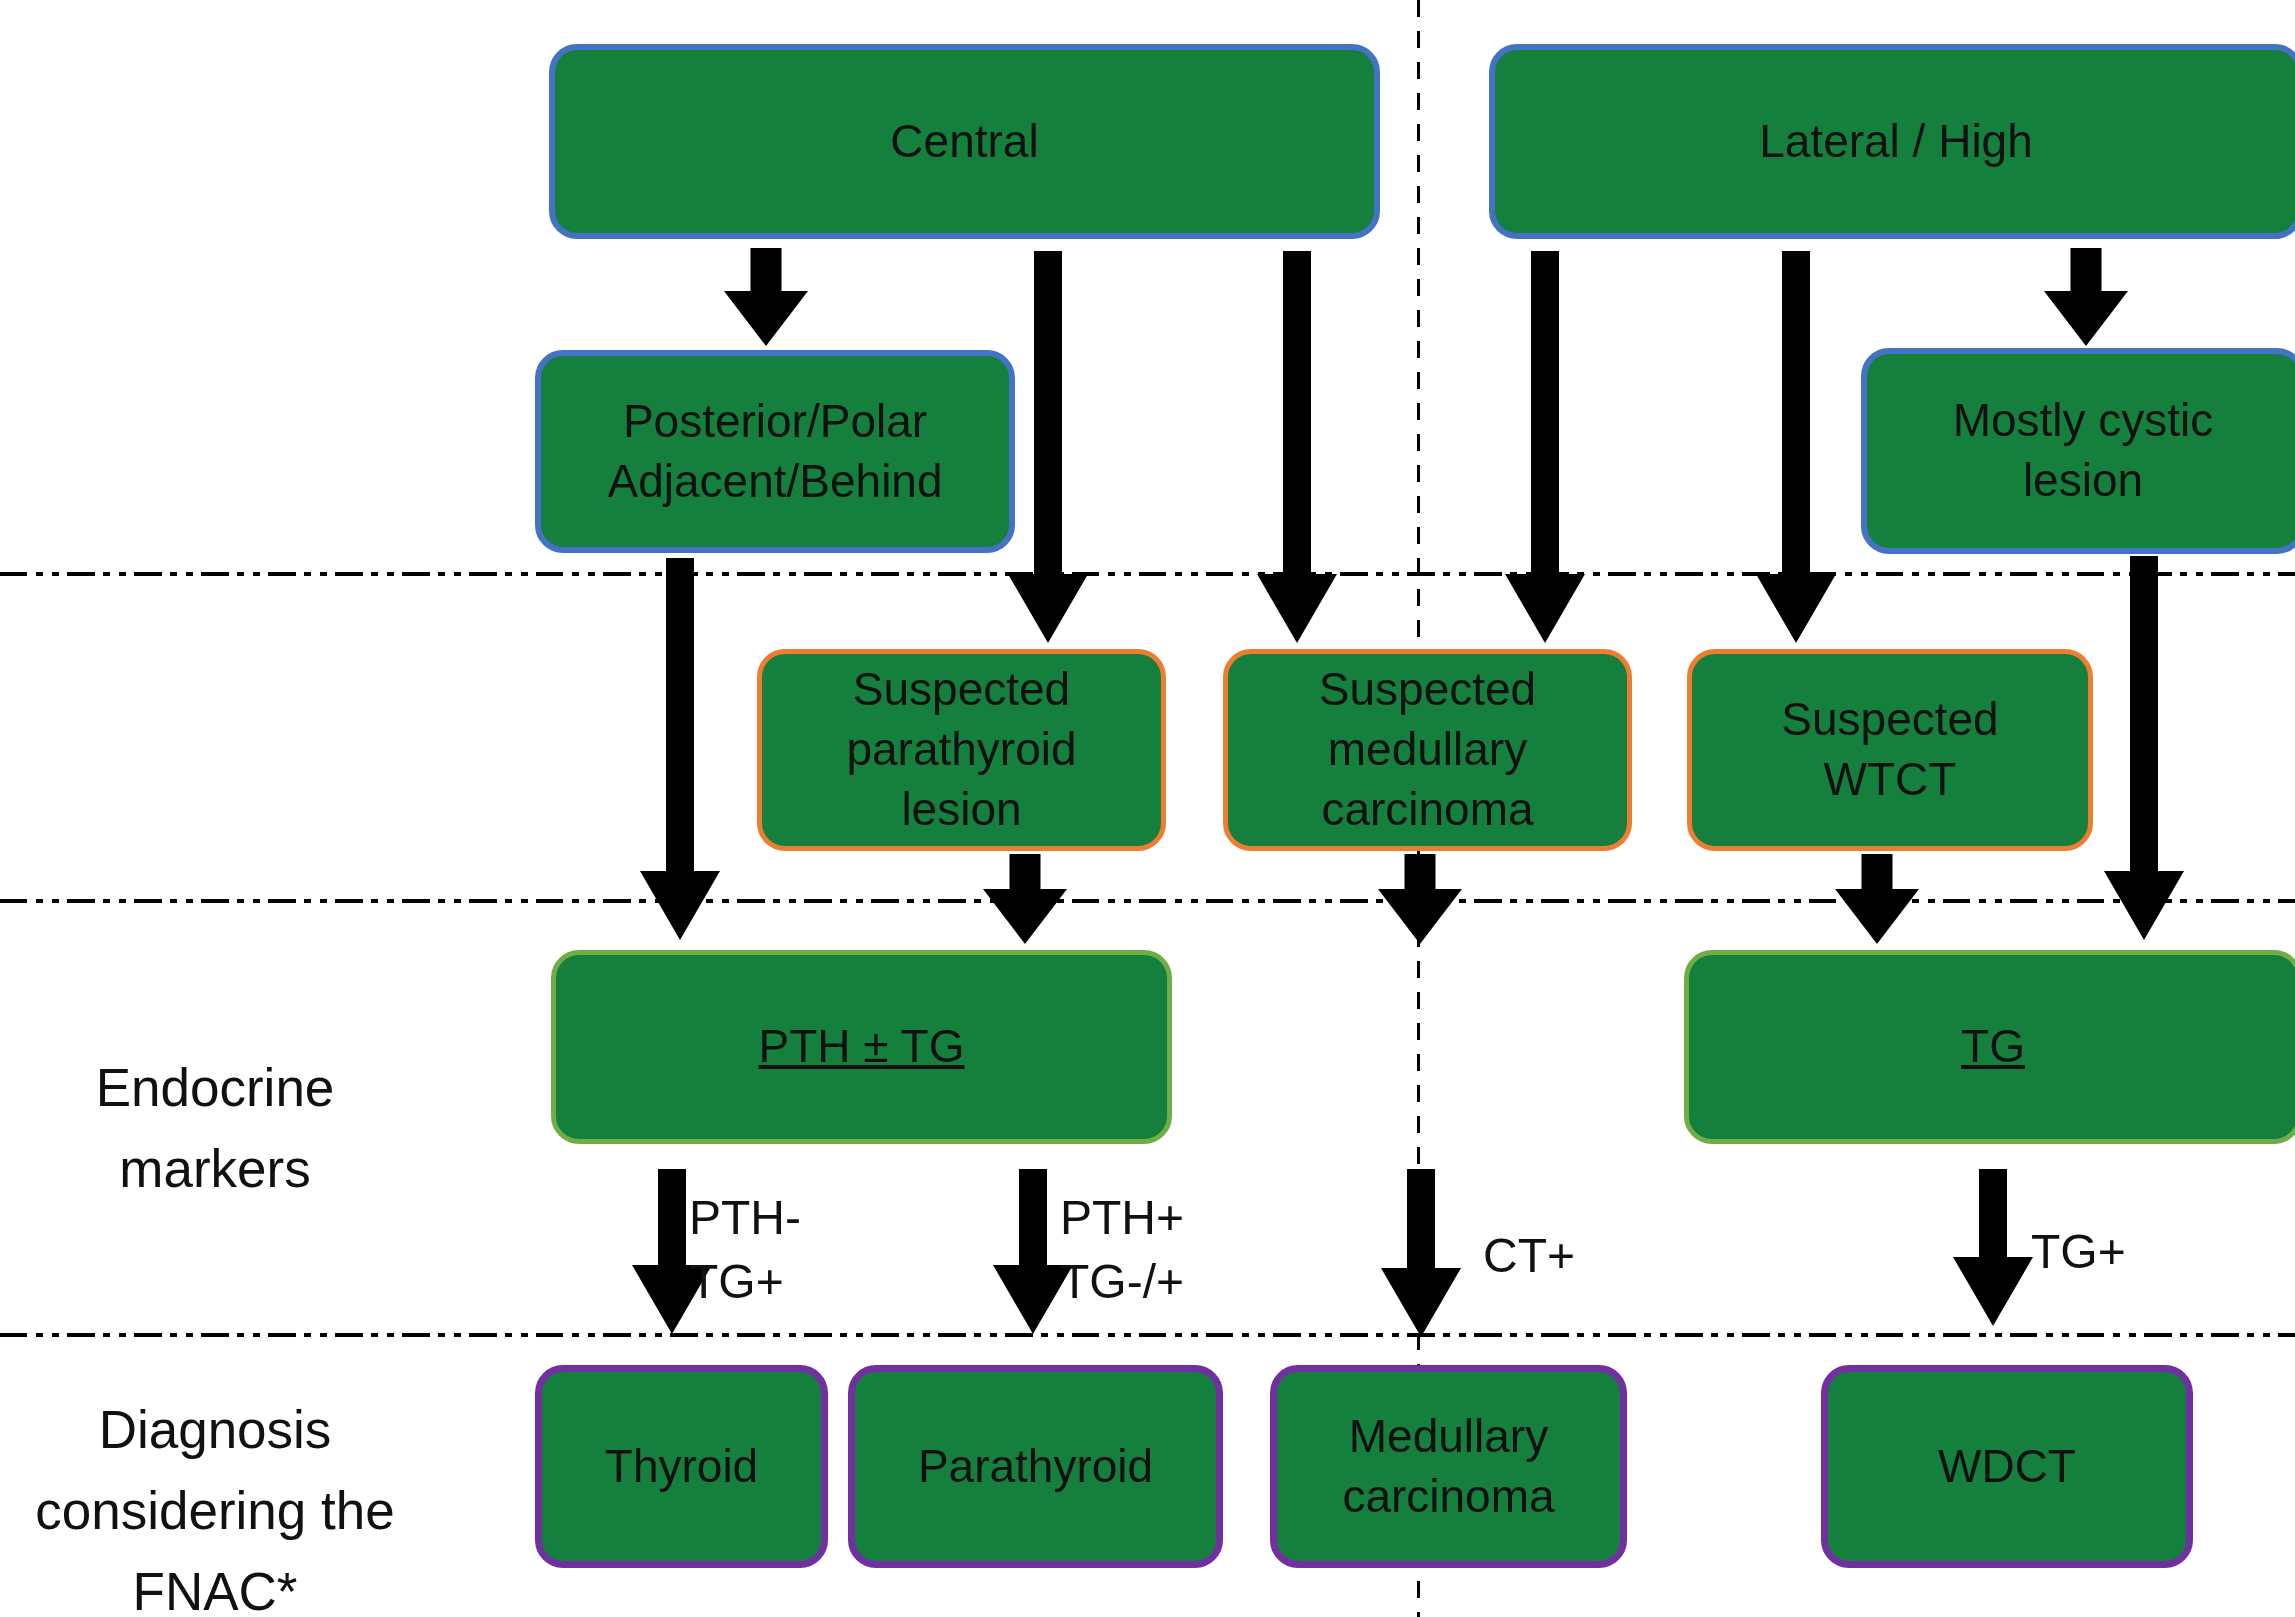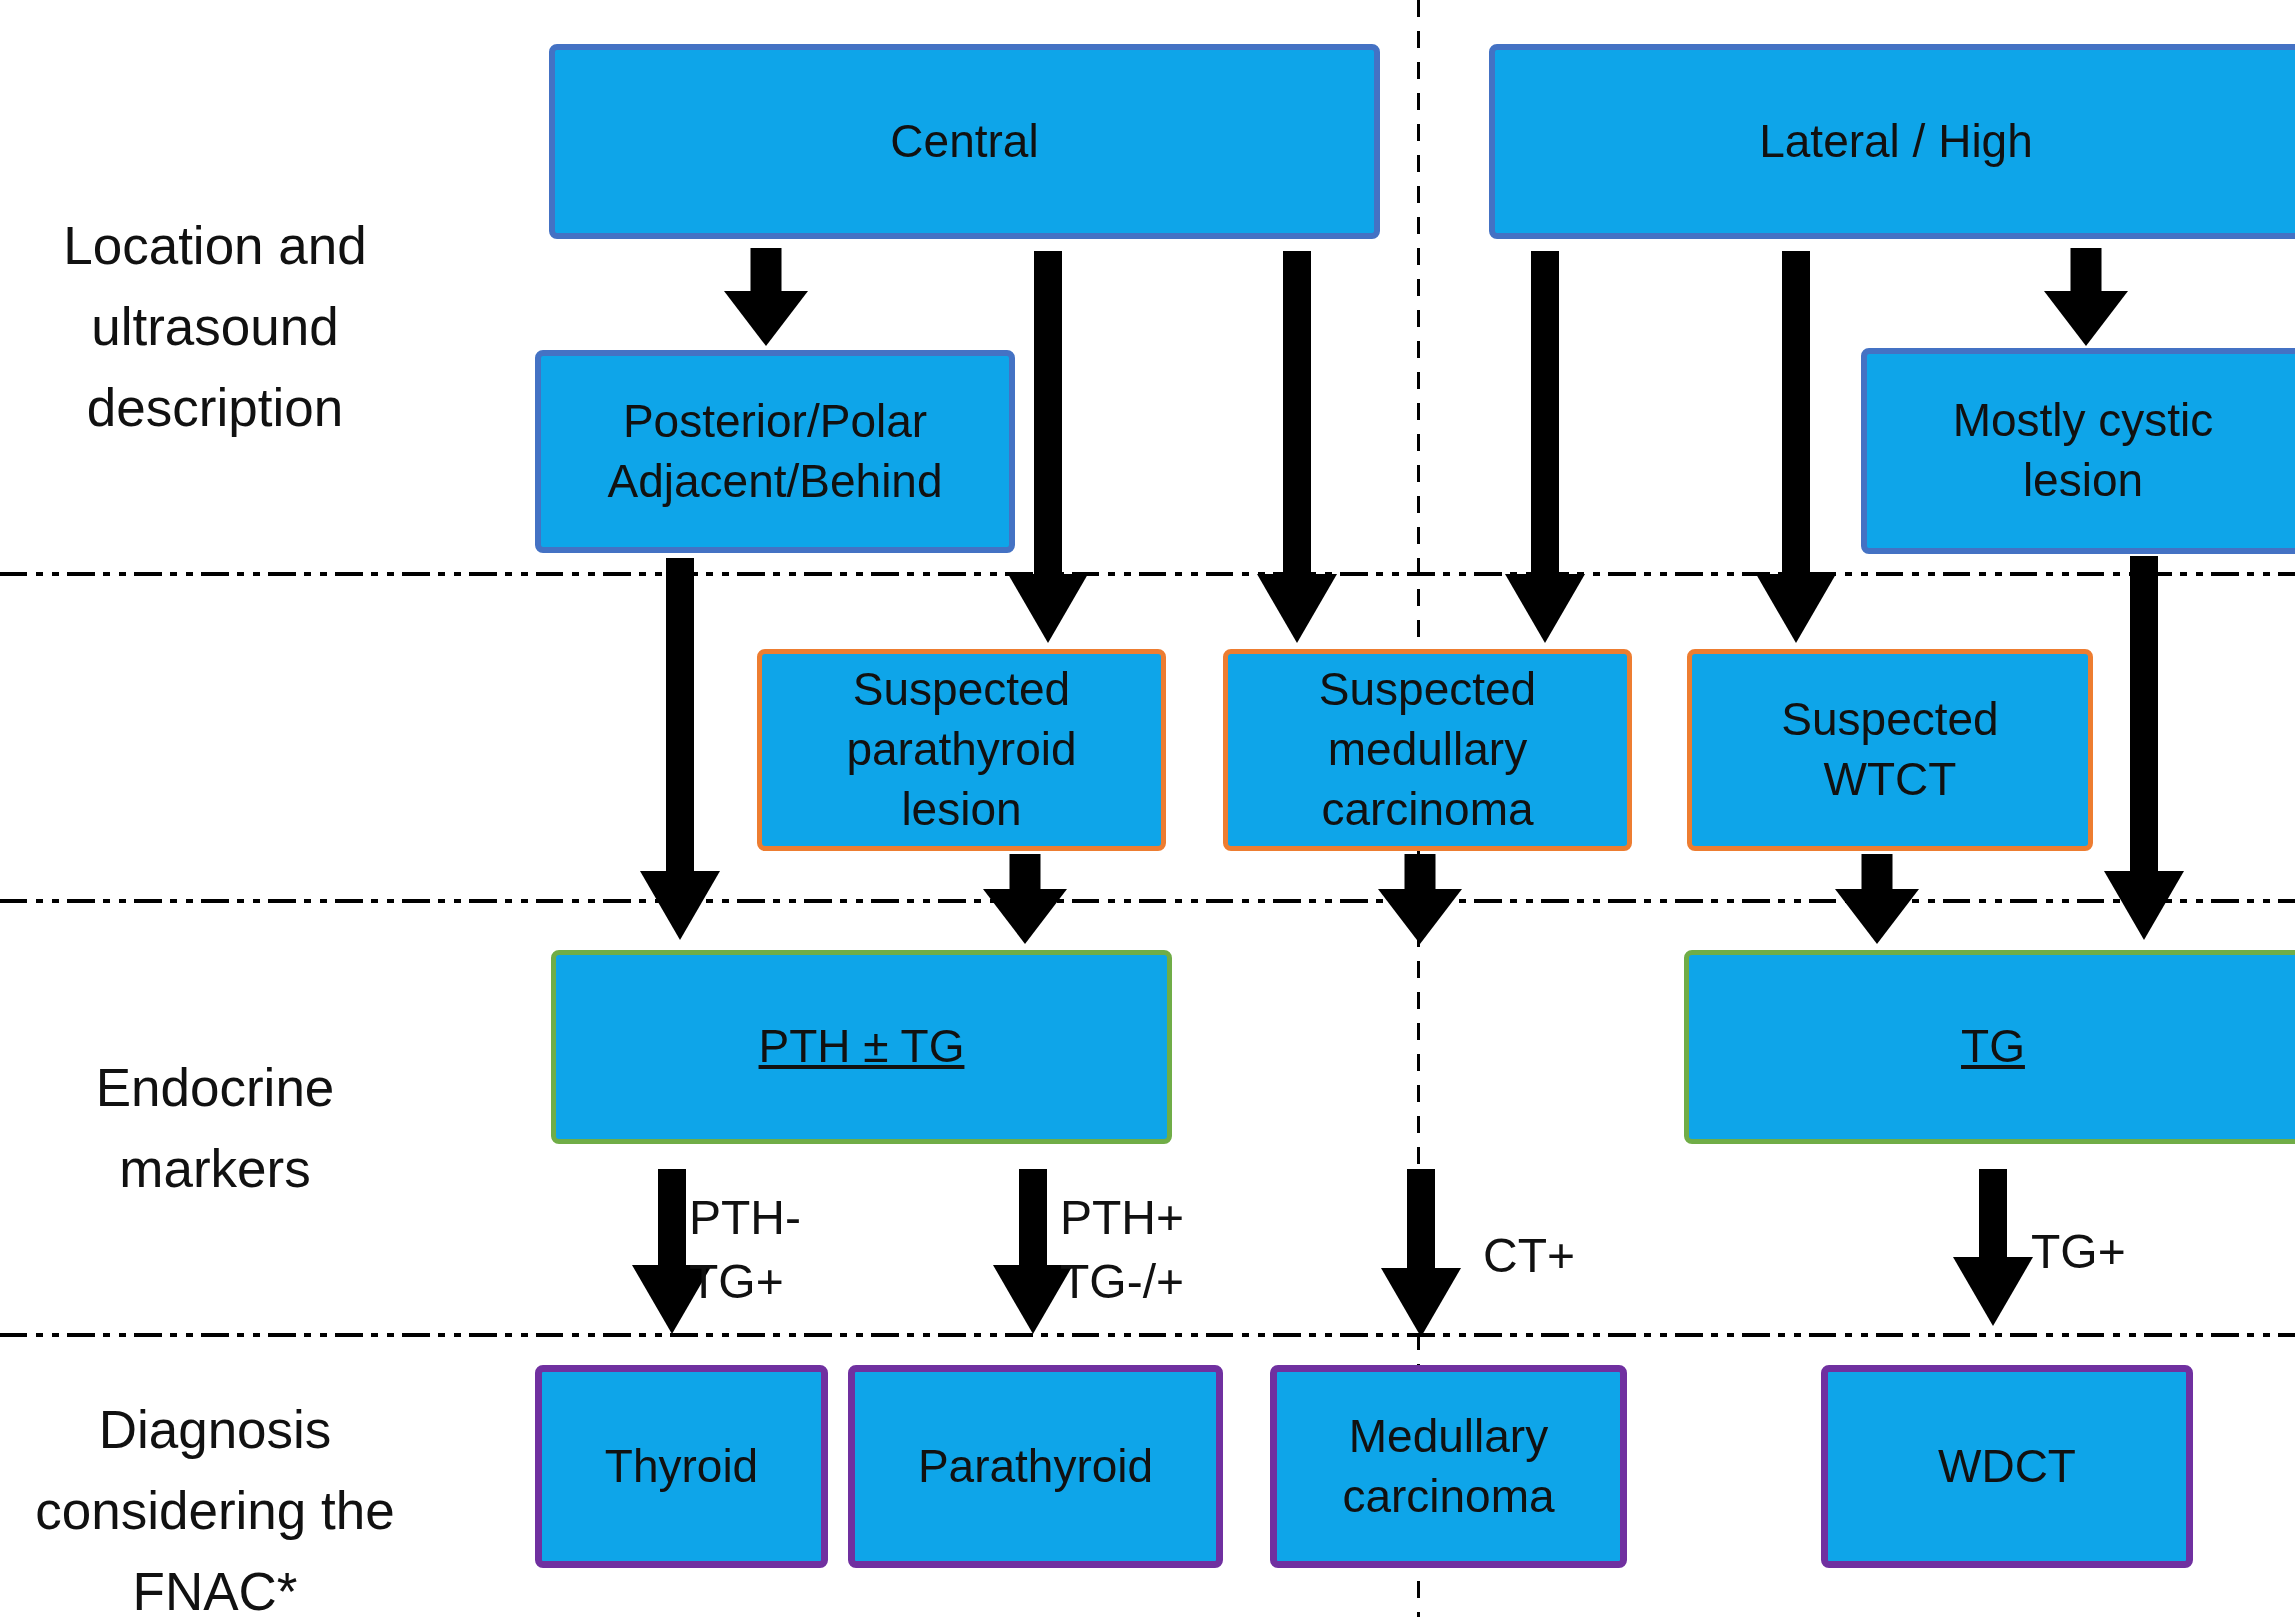--- a/index.html
+++ b/index.html
@@ -2,21 +2,21 @@
 <html style="font-size:13.8px"><head>
 <meta charset="utf-8">
 <style>
   html,body{margin:0;padding:0;background:#ffffff;}
   #canvas{
     position:relative;width:2295px;height:1617px;background:#ffffff;
     font-family:"Liberation Sans",sans-serif;color:#111;overflow:hidden;
   }
   .box{
     position:absolute;display:flex;align-items:center;justify-content:center;
-    text-align:center;background:#0ea5e9;border-radius:8px;
+    text-align:center;background:#15803d;border-radius:28px;
     font-size:46px;line-height:1.3;white-space:pre-line;z-index:3;
   }
   .box.blue{border:6px solid #4472C4;}
   .box.orange{border:5.2px solid #ED7D31;}
   .box.green{border:5.2px solid #70AD47;text-decoration:underline;}
   .box.purple{border:7.7px solid #7030A0;}
   .rowlabel{
     position:absolute;left:0;width:430px;text-align:center;
     font-size:53px;line-height:81px;white-space:pre-line;z-index:2;
   }
@@ -51,23 +51,20 @@
 </head>
 <body>
 
 <div id="canvas">
 
   <div class="vline"></div>
   <div class="hline" style="top:572px"></div>
   <div class="hline" style="top:899px"></div>
   <div class="hline" style="top:1333px"></div>
 
-  <div class="rowlabel" style="top:205px">Location and
-ultrasound
-description</div>
   <div class="rowlabel" style="top:1047px">Endocrine
 markers</div>
   <div class="rowlabel" style="top:1389px">Diagnosis
 considering the
 FNAC*</div>
 
   <div class="box blue" style="left:549px;top:44px;width:819px;height:183px">Central</div>
   <div class="box blue" style="left:1489px;top:44px;width:802px;height:183px">Lateral / High</div>
   <div class="box blue" style="left:535px;top:350px;width:468px;height:191px">Posterior/Polar
 Adjacent/Behind</div>

